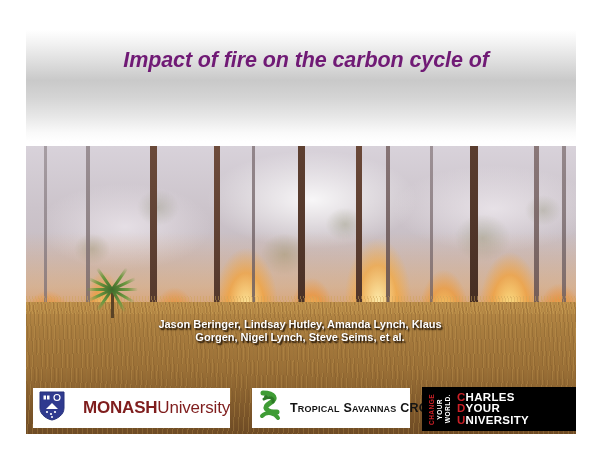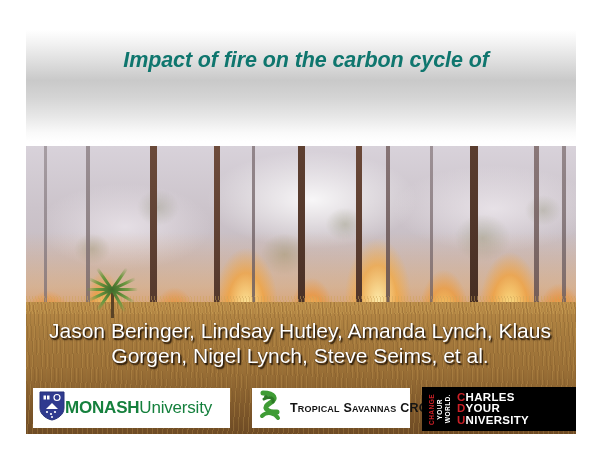--- a/index.html
+++ b/index.html
@@ -14,21 +14,21 @@
   .title-band{
     position:absolute;left:26px;top:30px;width:550px;height:112px;
     background:linear-gradient(to bottom,
       #ffffff 0%, #f2f2f2 12%, #dcdcdc 30%, #c9c9c9 45%,
       #d4d4d4 60%, #e8e8e8 78%, #fafafa 92%, #ffffff 100%);
   }
   .title-text{
     position:absolute;left:26px;top:46px;width:560px;
     text-align:center;
     font-size:21.5px;font-weight:bold;font-style:italic;
-    color:#0f766e;line-height:1.32;letter-spacing:-0.1px;
+    color:#701a75;line-height:1.32;letter-spacing:-0.1px;
   }
 
   
   .photo{
     position:absolute;left:26px;top:146px;width:550px;height:288px;
     overflow:hidden;background:#b9b3b8;
   }
   
   .sky{
     position:absolute;left:0;top:0;width:100%;height:62%;
@@ -86,30 +86,30 @@
     transform-origin:0 50%;border-radius:2px;
   }
   .cycad .stem{
     position:absolute;left:50%;top:50%;width:3px;height:30px;
     margin-left:-1.5px;background:#5a4326;
   }
 
   
   .authors{
     position:absolute;left:40px;top:318px;width:520px;text-align:center;
-    font-size:21px;font-weight:normal;color:#ffffff;line-height:1.2;
+    font-size:11px;font-weight:bold;color:#ffffff;line-height:1.2;
     text-shadow:1.5px 1.5px 1.5px rgba(20,10,0,.95), -0.5px -0.5px 1px rgba(40,20,0,.6);
   }
 
   
   .logo-monash{
     position:absolute;left:33px;top:388px;width:197px;height:40px;
     background:#ffffff;display:flex;align-items:center;padding-left:6px;box-sizing:border-box;
   }
-  .monash-word{margin-left:0;font-size:17px;color:#15803d;letter-spacing:-.2px;white-space:nowrap;}
+  .monash-word{margin-left:18px;font-size:17px;color:#7f1d1d;letter-spacing:-.2px;white-space:nowrap;}
   .monash-word b{font-weight:bold;}
   .monash-word span{font-weight:normal;}
 
   .logo-tsc{
     position:absolute;left:252px;top:388px;width:158px;height:40px;
     background:#ffffff;display:flex;align-items:center;padding-left:5px;box-sizing:border-box;
   }
   .tsc-word{
     margin-left:5px;font-size:12.5px;font-weight:bold;color:#141414;
     font-variant:small-caps;letter-spacing:.2px;white-space:nowrap;

